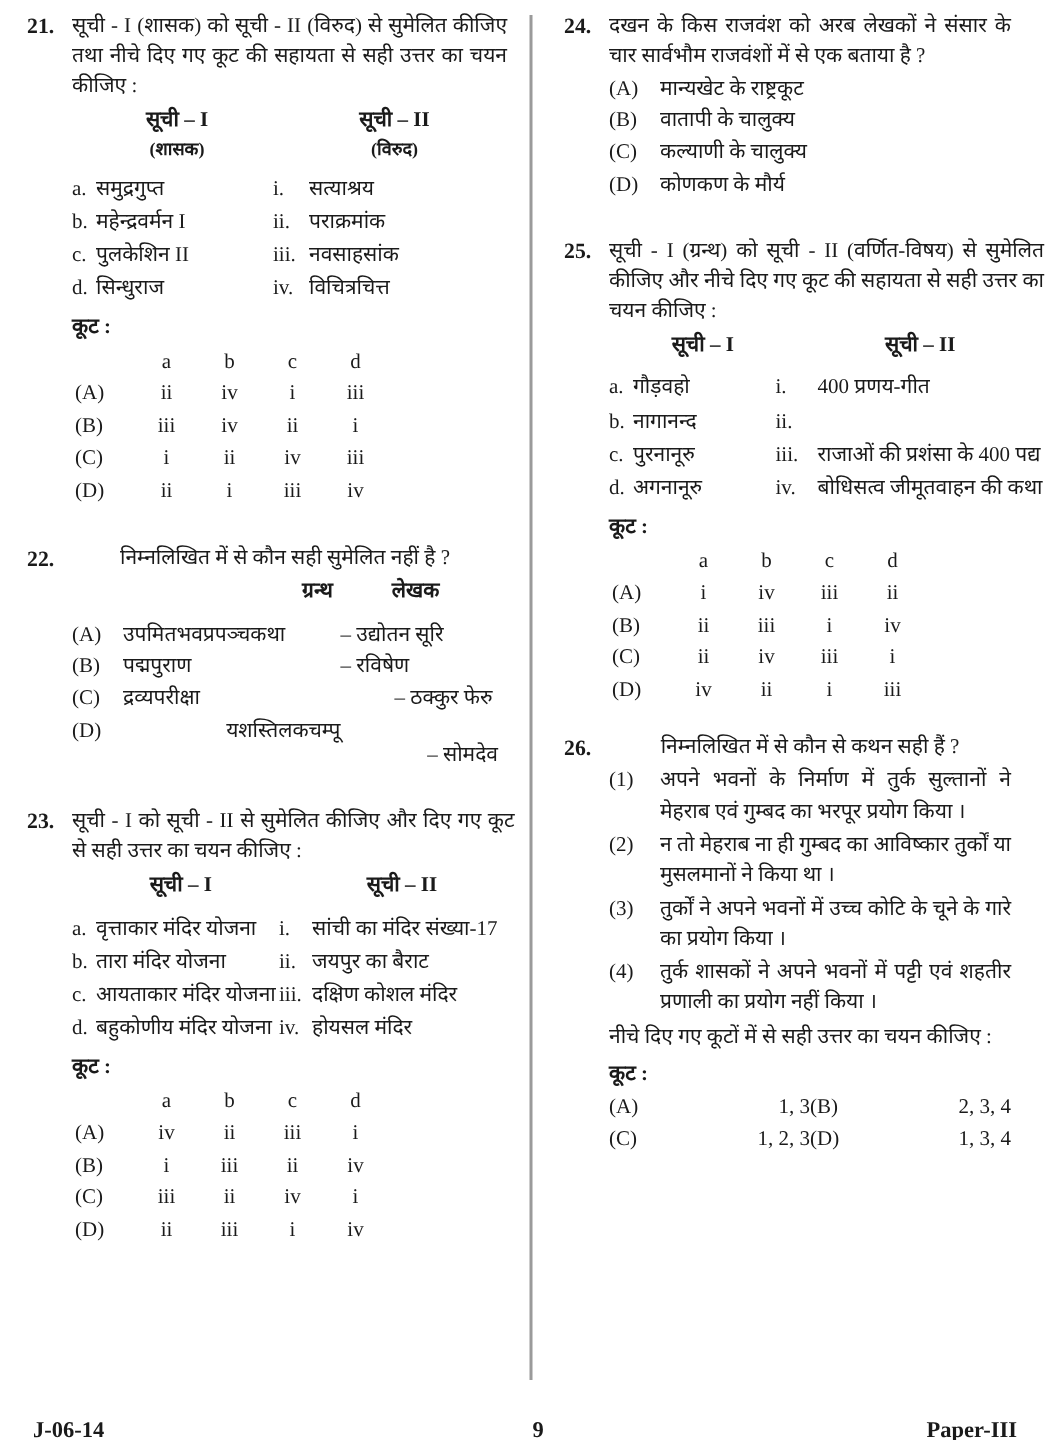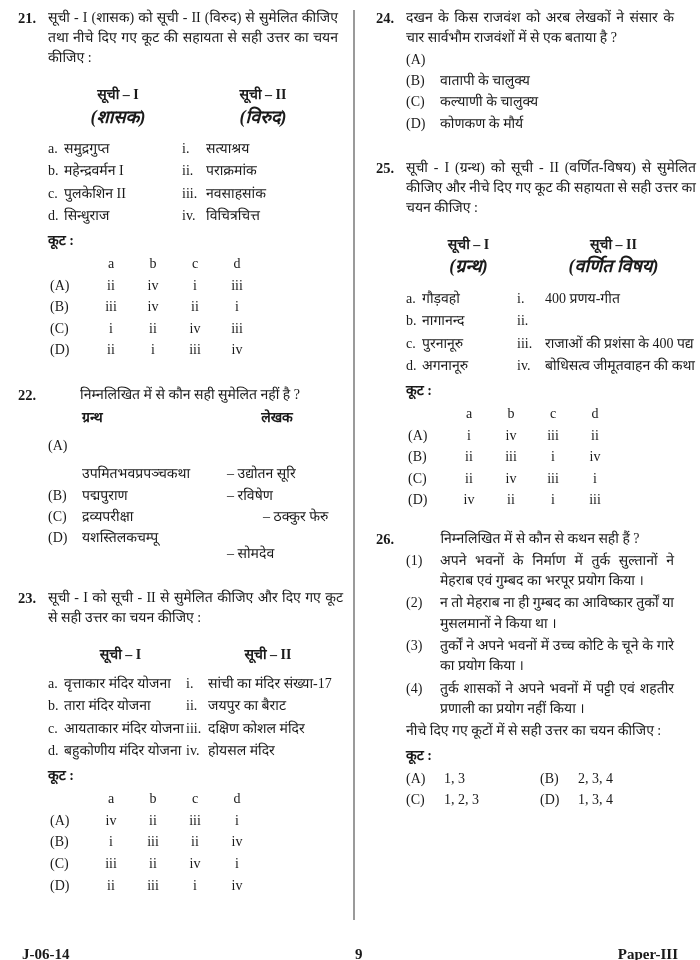--- a/index.html
+++ b/index.html
@@ -79,32 +79,31 @@
     flex: 0 0 34px;
     width: 34px;
   }
   .opt-val {
     flex: 1 1 auto;
   }
 
   
   .list-head {
     display: flex;
-    margin-top: 17px;
+    margin-top: 3px;
     font-weight: bold;
     font-size: 14px;
   }
   .lh-a, .lh-b {
     text-align: center;
   }
   .list-sub {
     display: flex;
     font-weight: bold;
-    font-size: 18px;
-    font-style: italic;
+    font-size: 12px;
   }
   .ls-a, .ls-b { text-align: center; }
 
   
   .w21-a { flex: 0 0 140px; width: 140px; }
   .w21-b { flex: 0 0 150px; width: 150px; }
 
   .match-row {
     display: flex;
     align-items: flex-start;
@@ -186,21 +185,21 @@
     display: flex;
     flex-wrap: wrap;
     margin-top: 2px;
   }
   .tco {
     display: flex;
     width: 50%;
     line-height: 1.5;
   }
   .tco-key { flex: 0 0 38px; width: 38px; }
-  .tco-val { flex: 1 1 auto; }
+  .tco-val { flex: 1 1 auto; text-align: right; }
 
   .spacer-lg { height: 18px; }
   .spacer-md { height: 12px; }
   .spacer-sm { height: 7px; }
 
   .footer {
     position: absolute;
     left: 0;
     bottom: 14px;
     width: 700px;
@@ -312,51 +311,51 @@
       <div class="spacer-lg"></div>
 
       <div class="q">
         <div class="qnum">22.</div>
         <div class="qbody">
           <p class="qtext nojust">निम्नलिखित में से कौन सही सुमेलित नहीं है ?</p>
 
           <div class="opt" style="font-weight:bold;margin-top:3px;">
             <div class="opt-key"></div>
             <div class="opt-val" style="display:flex;">
-              <div style="flex:0 0 140px;text-align:left;">ग्रन्थ</div>
+              <div style="flex:0 0 140px;text-align:right;">ग्रन्थ</div>
               <div style="flex:1 1 auto;text-align:center;">लेखक</div>
             </div>
           </div>
 
           <div class="spacer-sm"></div>
 
           <div class="opt">
             <div class="opt-key">(A)</div>
-            <div class="opt-val" style="display:flex;margin-top:28px;">
+            <div class="opt-val" style="display:flex;">
               <div style="flex:0 0 145px;">उपमितभवप्रपञ्चकथा</div>
               <div style="flex:1 1 auto;">– उद्योतन सूरि</div>
             </div>
           </div>
           <div class="opt">
             <div class="opt-key">(B)</div>
             <div class="opt-val" style="display:flex;">
               <div style="flex:0 0 145px;">पद्मपुराण</div>
               <div style="flex:1 1 auto;">– रविषेण</div>
             </div>
           </div>
           <div class="opt">
             <div class="opt-key">(C)</div>
             <div class="opt-val" style="display:flex;">
               <div style="flex:0 0 145px;">द्रव्यपरीक्षा</div>
               <div style="flex:1 1 auto;margin-left:36px;">– ठक्कुर फेरु</div>
             </div>
           </div>
           <div class="opt">
             <div class="opt-key">(D)</div>
-            <div class="opt-val" style="display:flex;">
+            <div class="opt-val" style="display:flex;text-align:right;">
               <div style="flex:0 0 145px;">यशस्तिलकचम्पू</div>
               <div style="flex:1 1 auto;margin-top:16px;">– सोमदेव</div>
             </div>
           </div>
         </div>
       </div>
 
       <div class="spacer-lg"></div>
 
       <div class="q">
@@ -444,20 +443,21 @@
 
     <div class="col col-right">
 
       <div class="q">
         <div class="qnum">24.</div>
         <div class="qbody">
           <p class="qtext">दखन के किस राजवंश को अरब लेखकों ने संसार के चार सार्वभौम राजवंशों में से एक बताया है ?</p>
 
           <div class="opt">
             <div class="opt-key">(A)</div>
+            <div class="opt-val">मान्यखेट के राष्ट्रकूट</div>
           </div>
           <div class="opt">
             <div class="opt-key">(B)</div>
             <div class="opt-val">वातापी के चालुक्य</div>
           </div>
           <div class="opt">
             <div class="opt-key">(C)</div>
             <div class="opt-val">कल्याणी के चालुक्य</div>
           </div>
           <div class="opt">
@@ -470,24 +470,20 @@
       <div class="spacer-lg"></div>
 
       <div class="q">
         <div class="qnum">25.</div>
         <div class="qbody">
           <p class="qtext">सूची - I (ग्रन्थ) को सूची - II (वर्णित-विषय) से सुमेलित कीजिए और नीचे दिए गए कूट की सहायता से सही उत्तर का चयन कीजिए :</p>
 
           <div class="list-head">
             <div class="lh-a w25-a">सूची – I</div>
             <div class="lh-b w25-b">सूची – II</div>
-          </div>
-          <div class="list-sub">
-            <div class="ls-a w25-a">(ग्रन्थ)</div>
-            <div class="ls-b w25-b">(वर्णित विषय)</div>
           </div>
 
           <div class="spacer-sm"></div>
 
           <div class="match-row">
             <div class="mk">a.</div>
             <div class="mv-left25">गौड़वहो</div>
             <div class="mrk25">i.</div>
             <div class="mv-right">400 प्रणय-गीत</div>
           </div>

